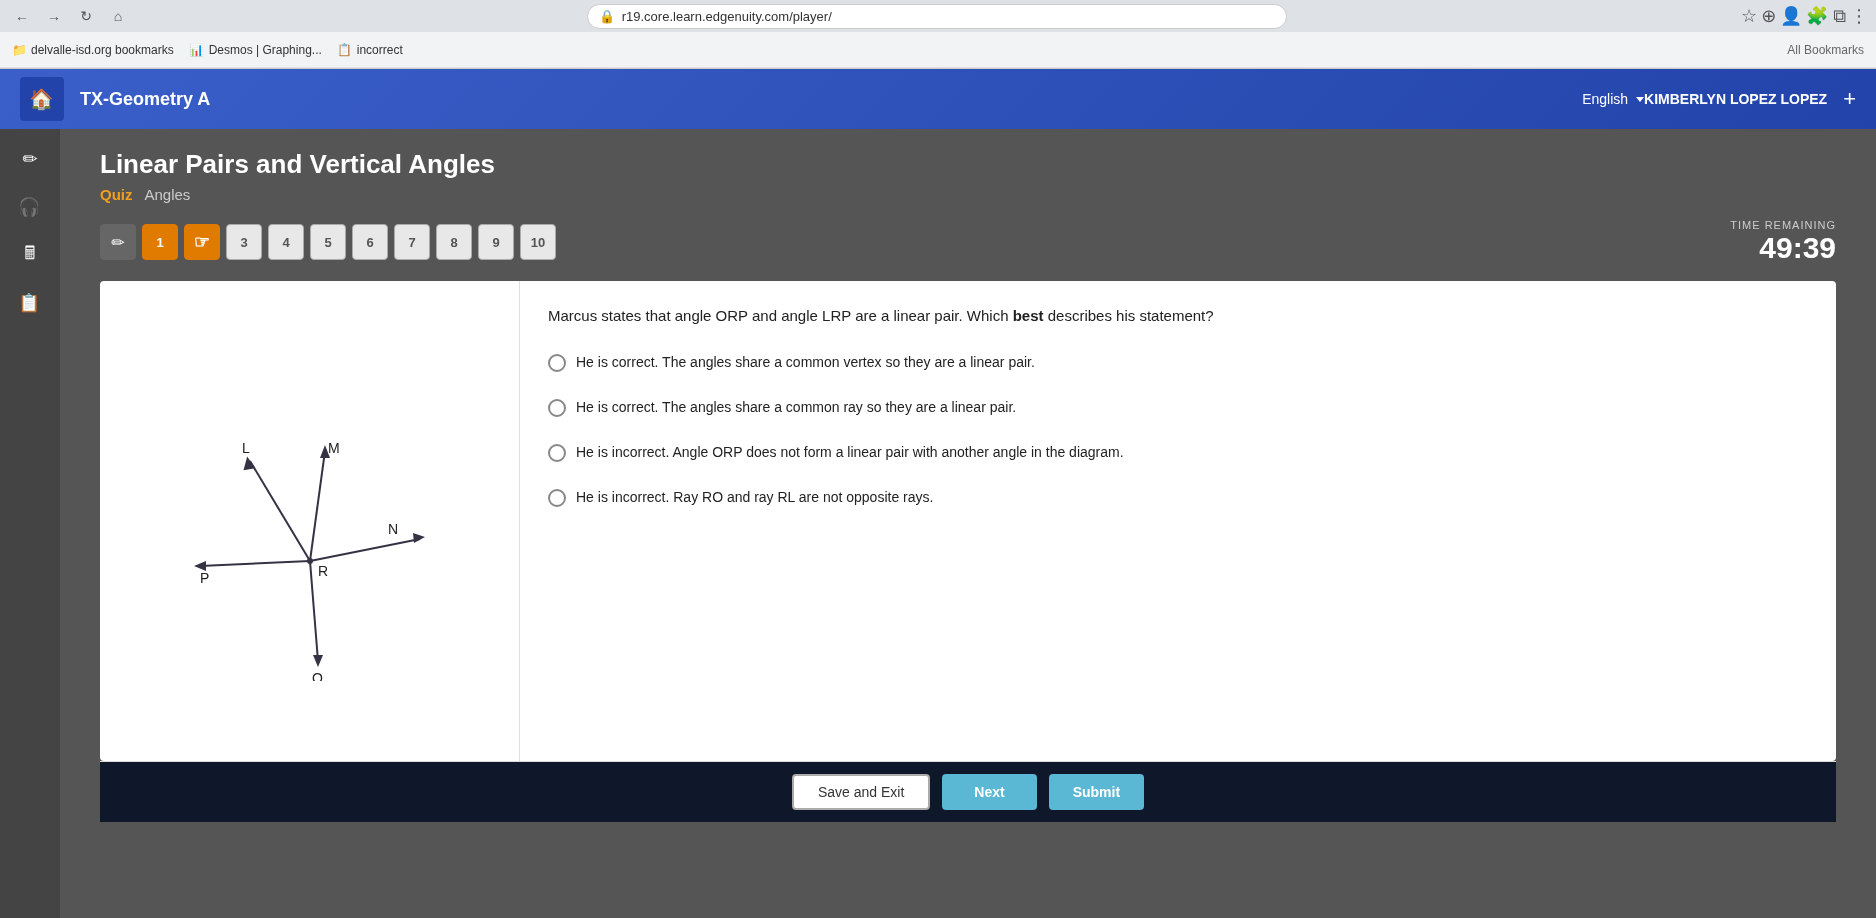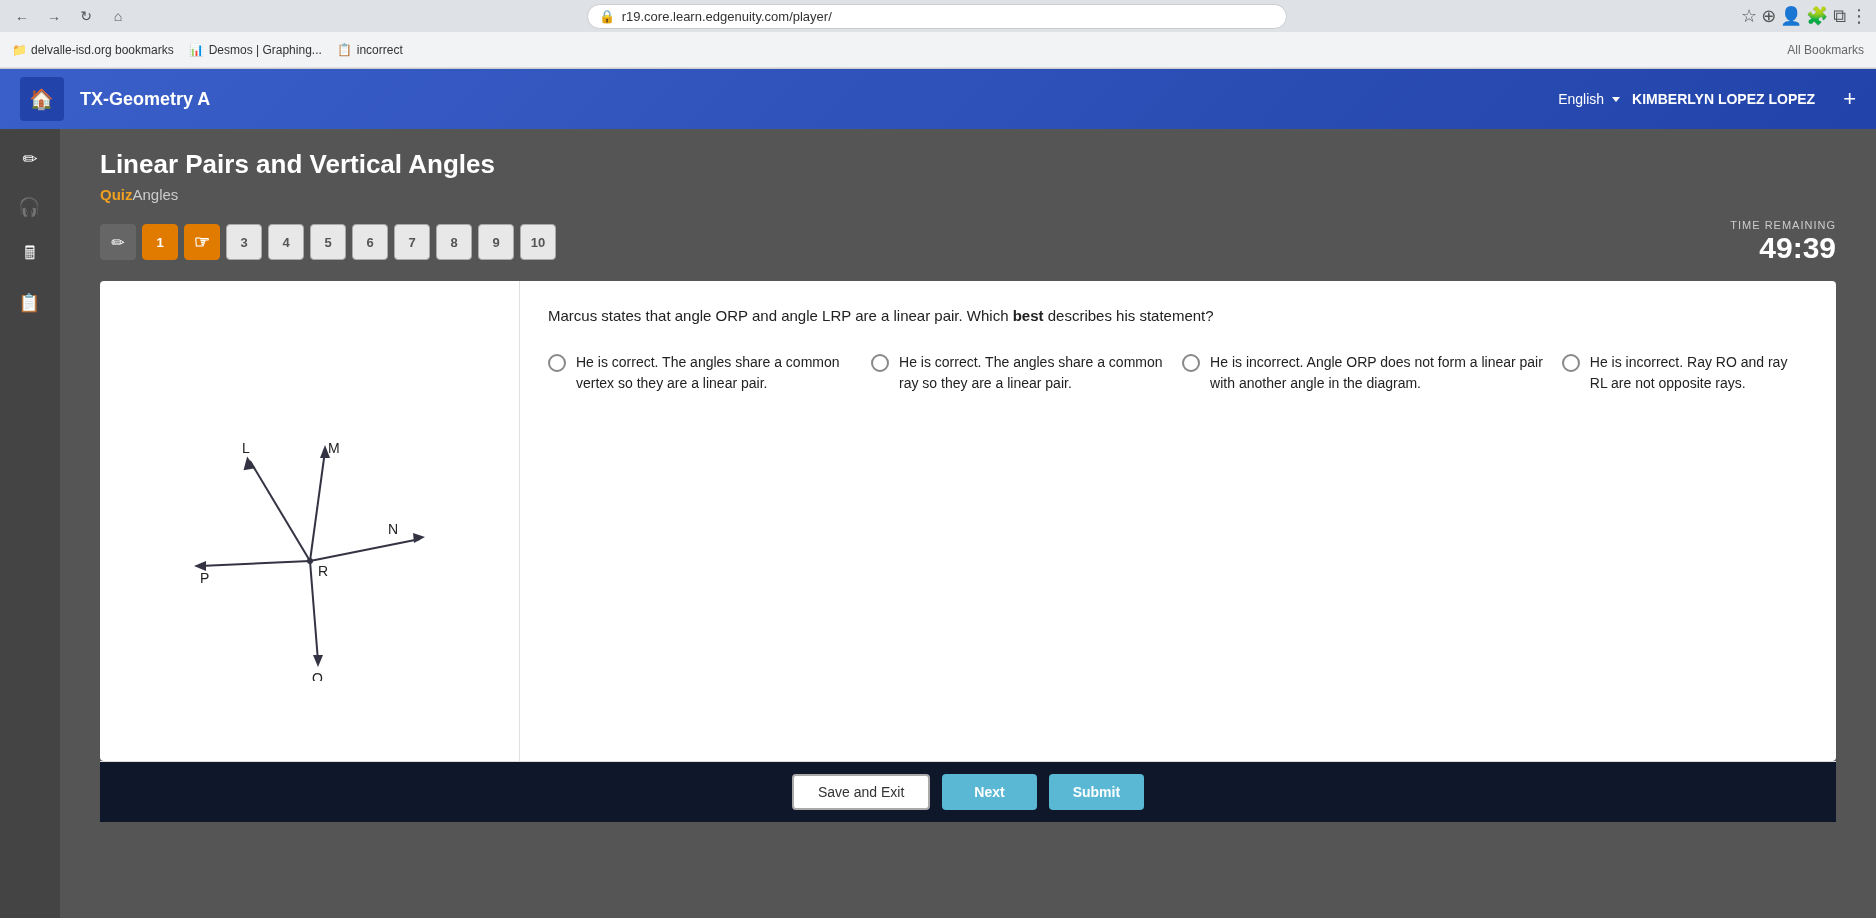--- a/index.html
+++ b/index.html
@@ -100,21 +100,20 @@
     }
     .app-header-title {
       color: white;
       font-size: 18px;
       font-weight: bold;
     }
     .app-header-right {
       margin-left: auto;
       display: flex;
       align-items: center;
-      gap: 12px;
     }
     .language-selector {
       color: white;
       font-size: 14px;
       display: flex;
       align-items: center;
       gap: 4px;
       cursor: pointer;
     }
     .user-name {
@@ -163,21 +162,21 @@
       overflow-y: auto;
     }
     .quiz-title {
       color: white;
       font-size: 26px;
       font-weight: bold;
       margin-bottom: 6px;
     }
     .quiz-meta {
       display: flex;
-      gap: 0;
+      gap: 12px;
       margin-bottom: 16px;
     }
     .quiz-type {
       color: #f0a020;
       font-weight: bold;
       font-size: 15px;
     }
     .quiz-status {
       color: #ccc;
       font-size: 15px;
@@ -266,22 +265,22 @@
       margin-bottom: 24px;
       line-height: 1.5;
     }
     .question-text strong {
       font-weight: bold;
     }
 
     
     .answer-options {
       display: flex;
-      flex-direction: row;
-      gap: 12px;
+      flex-direction: column;
+      gap: 24px;
     }
     .answer-option {
       display: flex;
       align-items: flex-start;
       gap: 10px;
       cursor: pointer;
     }
     .radio-circle {
       width: 18px; height: 18px;
       border-radius: 50%;

